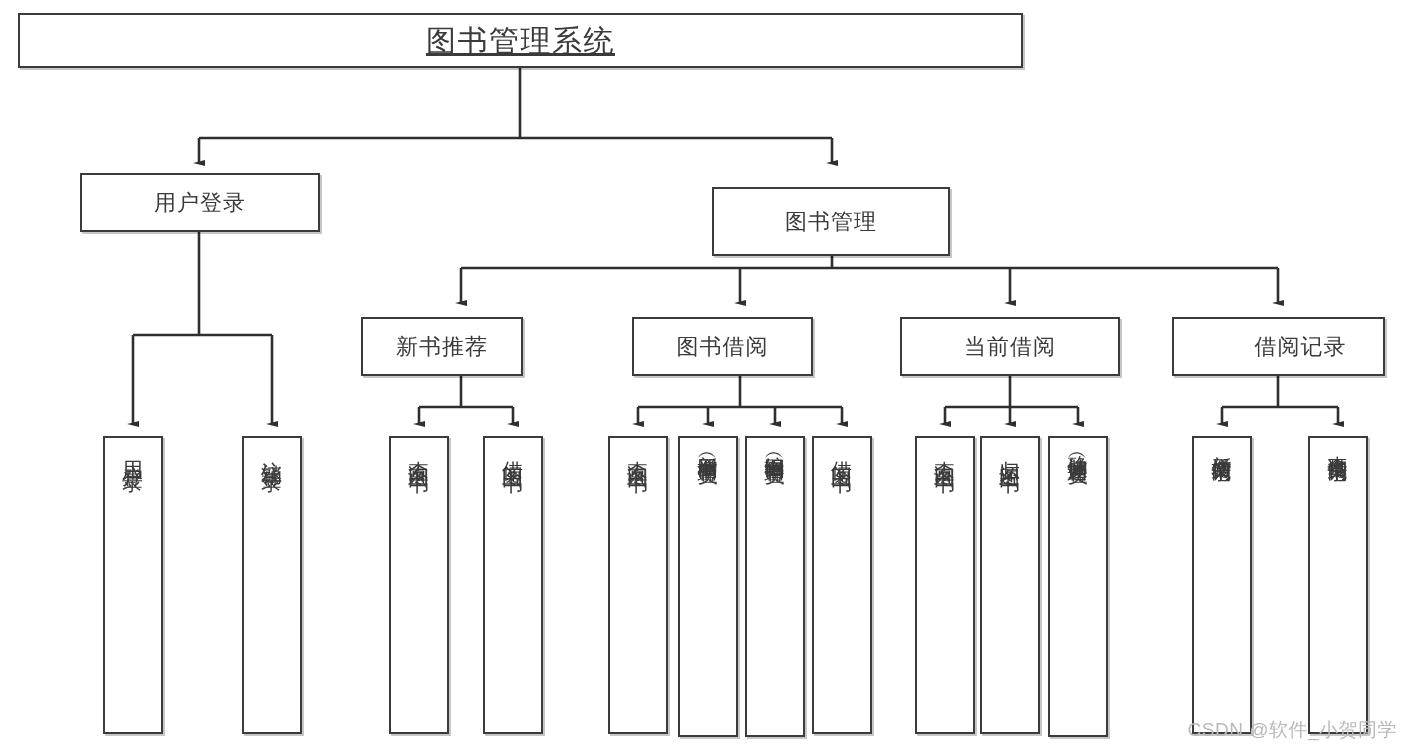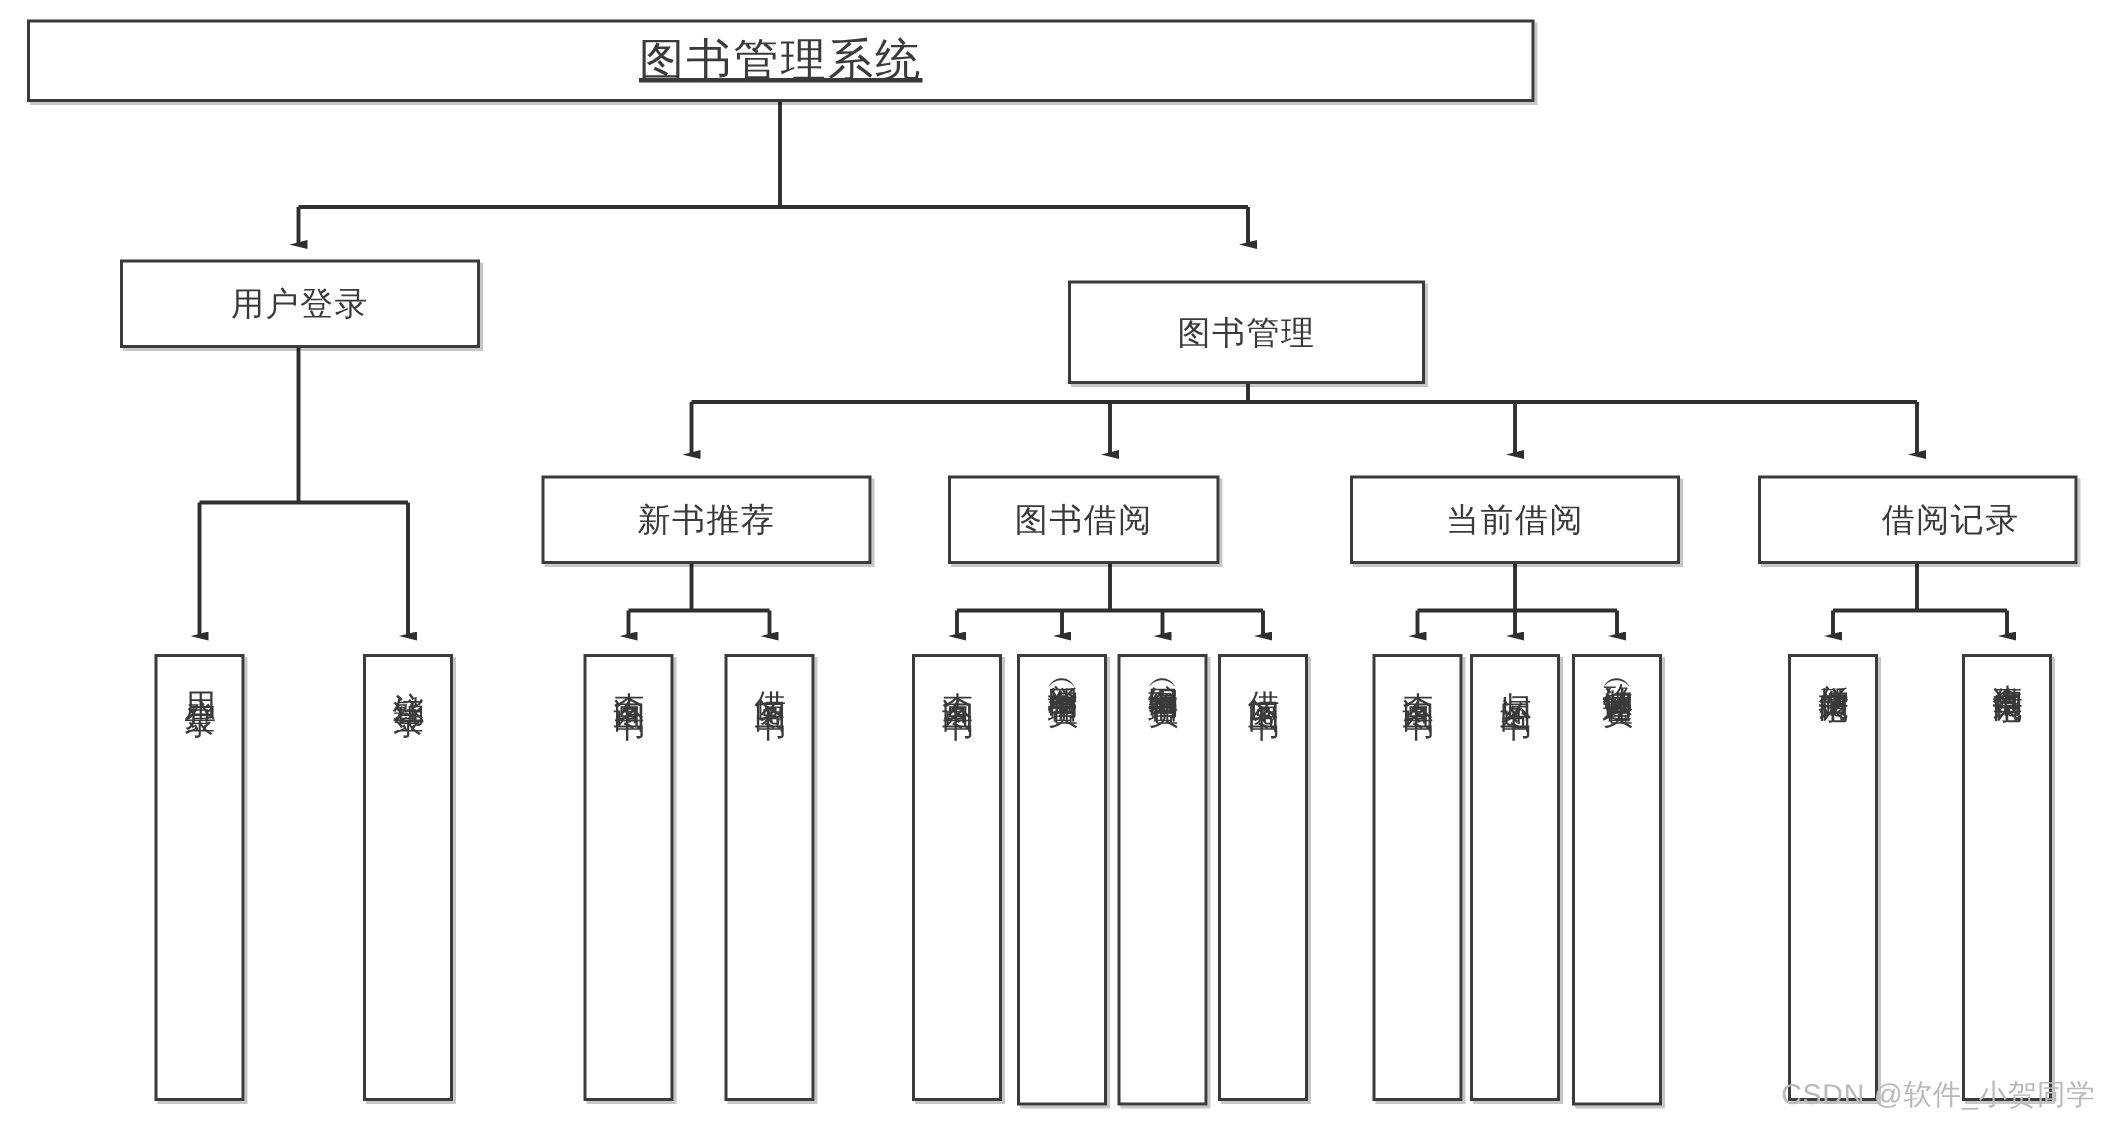--- a/index.html
+++ b/index.html
@@ -143,21 +143,21 @@
     <span class="node-label">图书管理系统</span>
   </div>
 
   <div class="node h" style="left:80px; top:173px; width:240px; height:59px;">
     <span class="node-label">用户登录</span>
   </div>
   <div class="node h" style="left:712px; top:173px; width:238px; height:69px;margin-top:14px;">
     <span class="node-label">图书管理</span>
   </div>
 
-  <div class="node h" style="left:361px; top:317px; width:220px; height:59px;">
+  <div class="node h" style="left:361px; top:317px; width:162px; height:59px;">
     <span class="node-label">新书推荐</span>
   </div>
   <div class="node h" style="left:900px; top:317px; width:220px; height:59px;">
     <span class="node-label">当前借阅</span>
   </div>
   <div class="node h" style="left:632px; top:317px; width:181px; height:59px;">
     <span class="node-label">图书借阅</span>
   </div>
   <div class="node h" style="left:1172px; top:317px; width:213px; height:59px;padding-left:44px;">
     <span class="node-label">借阅记录</span>

